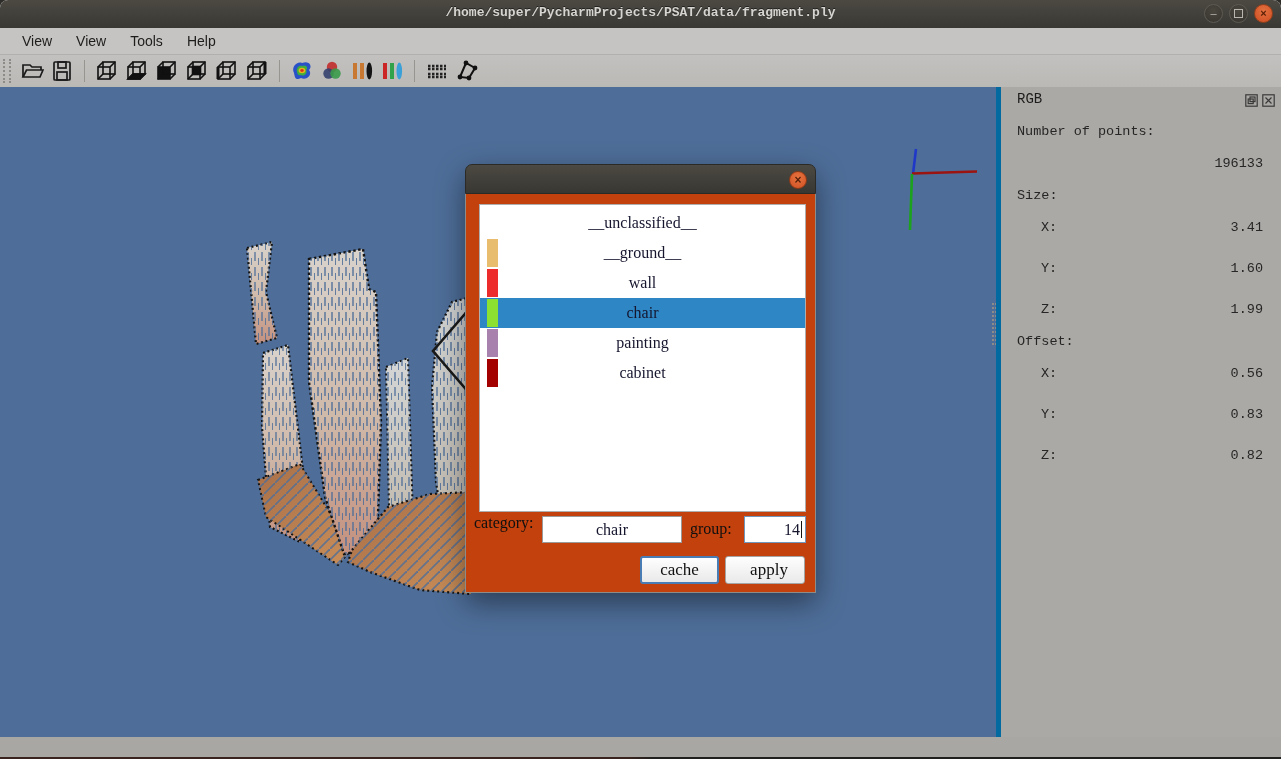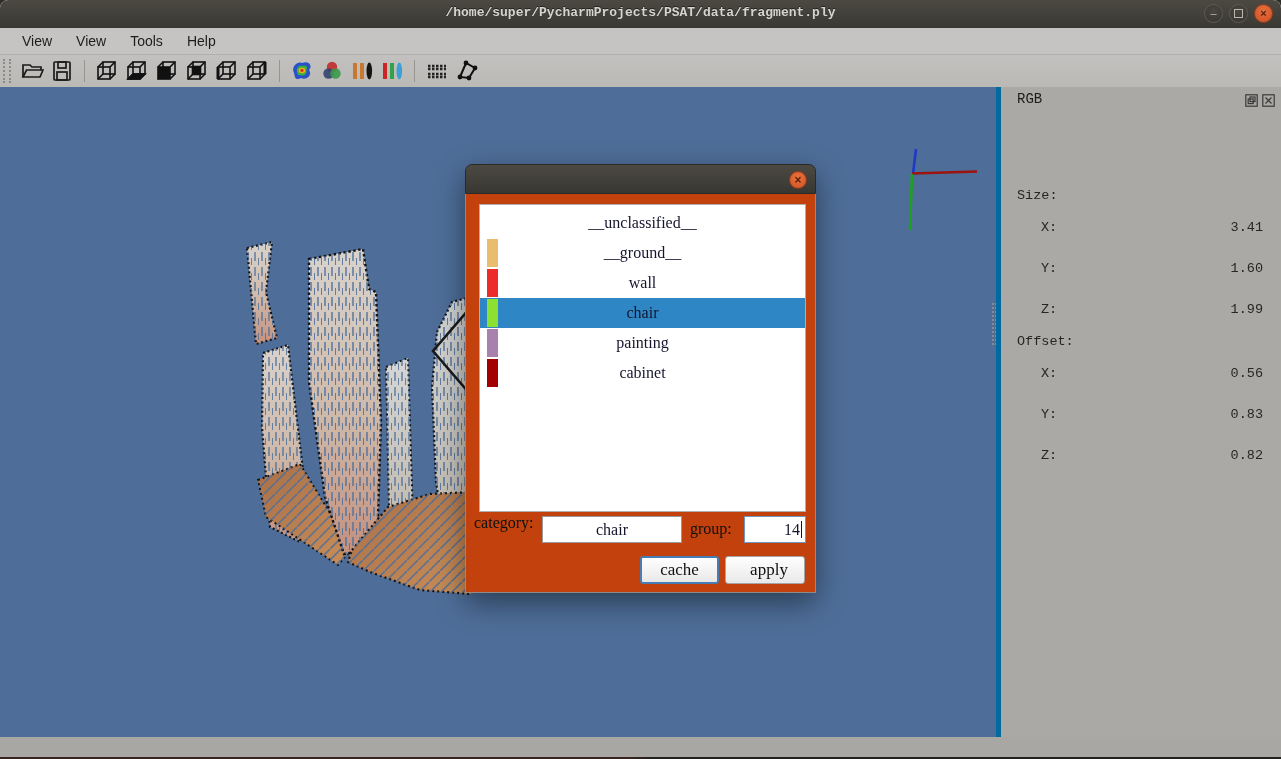--- a/index.html
+++ b/index.html
@@ -319,20 +319,28 @@
         </svg>
       </div>
       <div class="dock-btn">
         <svg width="13" height="13" viewBox="0 0 13 13" fill="none" stroke="#3a3a3a" stroke-width="1.2">
           <rect x="0.8" y="0.8" width="11.4" height="11.4"></rect>
             <path d="M3.5,3.5 L9.5,9.5 M9.5,3.5 L3.5,9.5"></path>
         </svg>
       </div>
     </div>
 
+    <div class="p-row" style="top:37px">
+        <span class="lbl">Number of points:</span>
+        <span class="val"></span>
+      </div>
+    <div class="p-row" style="top:69px">
+        <span class="lbl"></span>
+        <span class="val">196133</span>
+      </div>
     <div class="p-row" style="top:101px">
         <span class="lbl">Size:</span>
         <span class="val"></span>
       </div>
     <div class="p-row ind" style="top:133px">
         <span class="lbl">X:</span>
         <span class="val">3.41</span>
       </div>
     <div class="p-row ind" style="top:174px">
         <span class="lbl">Y:</span>

